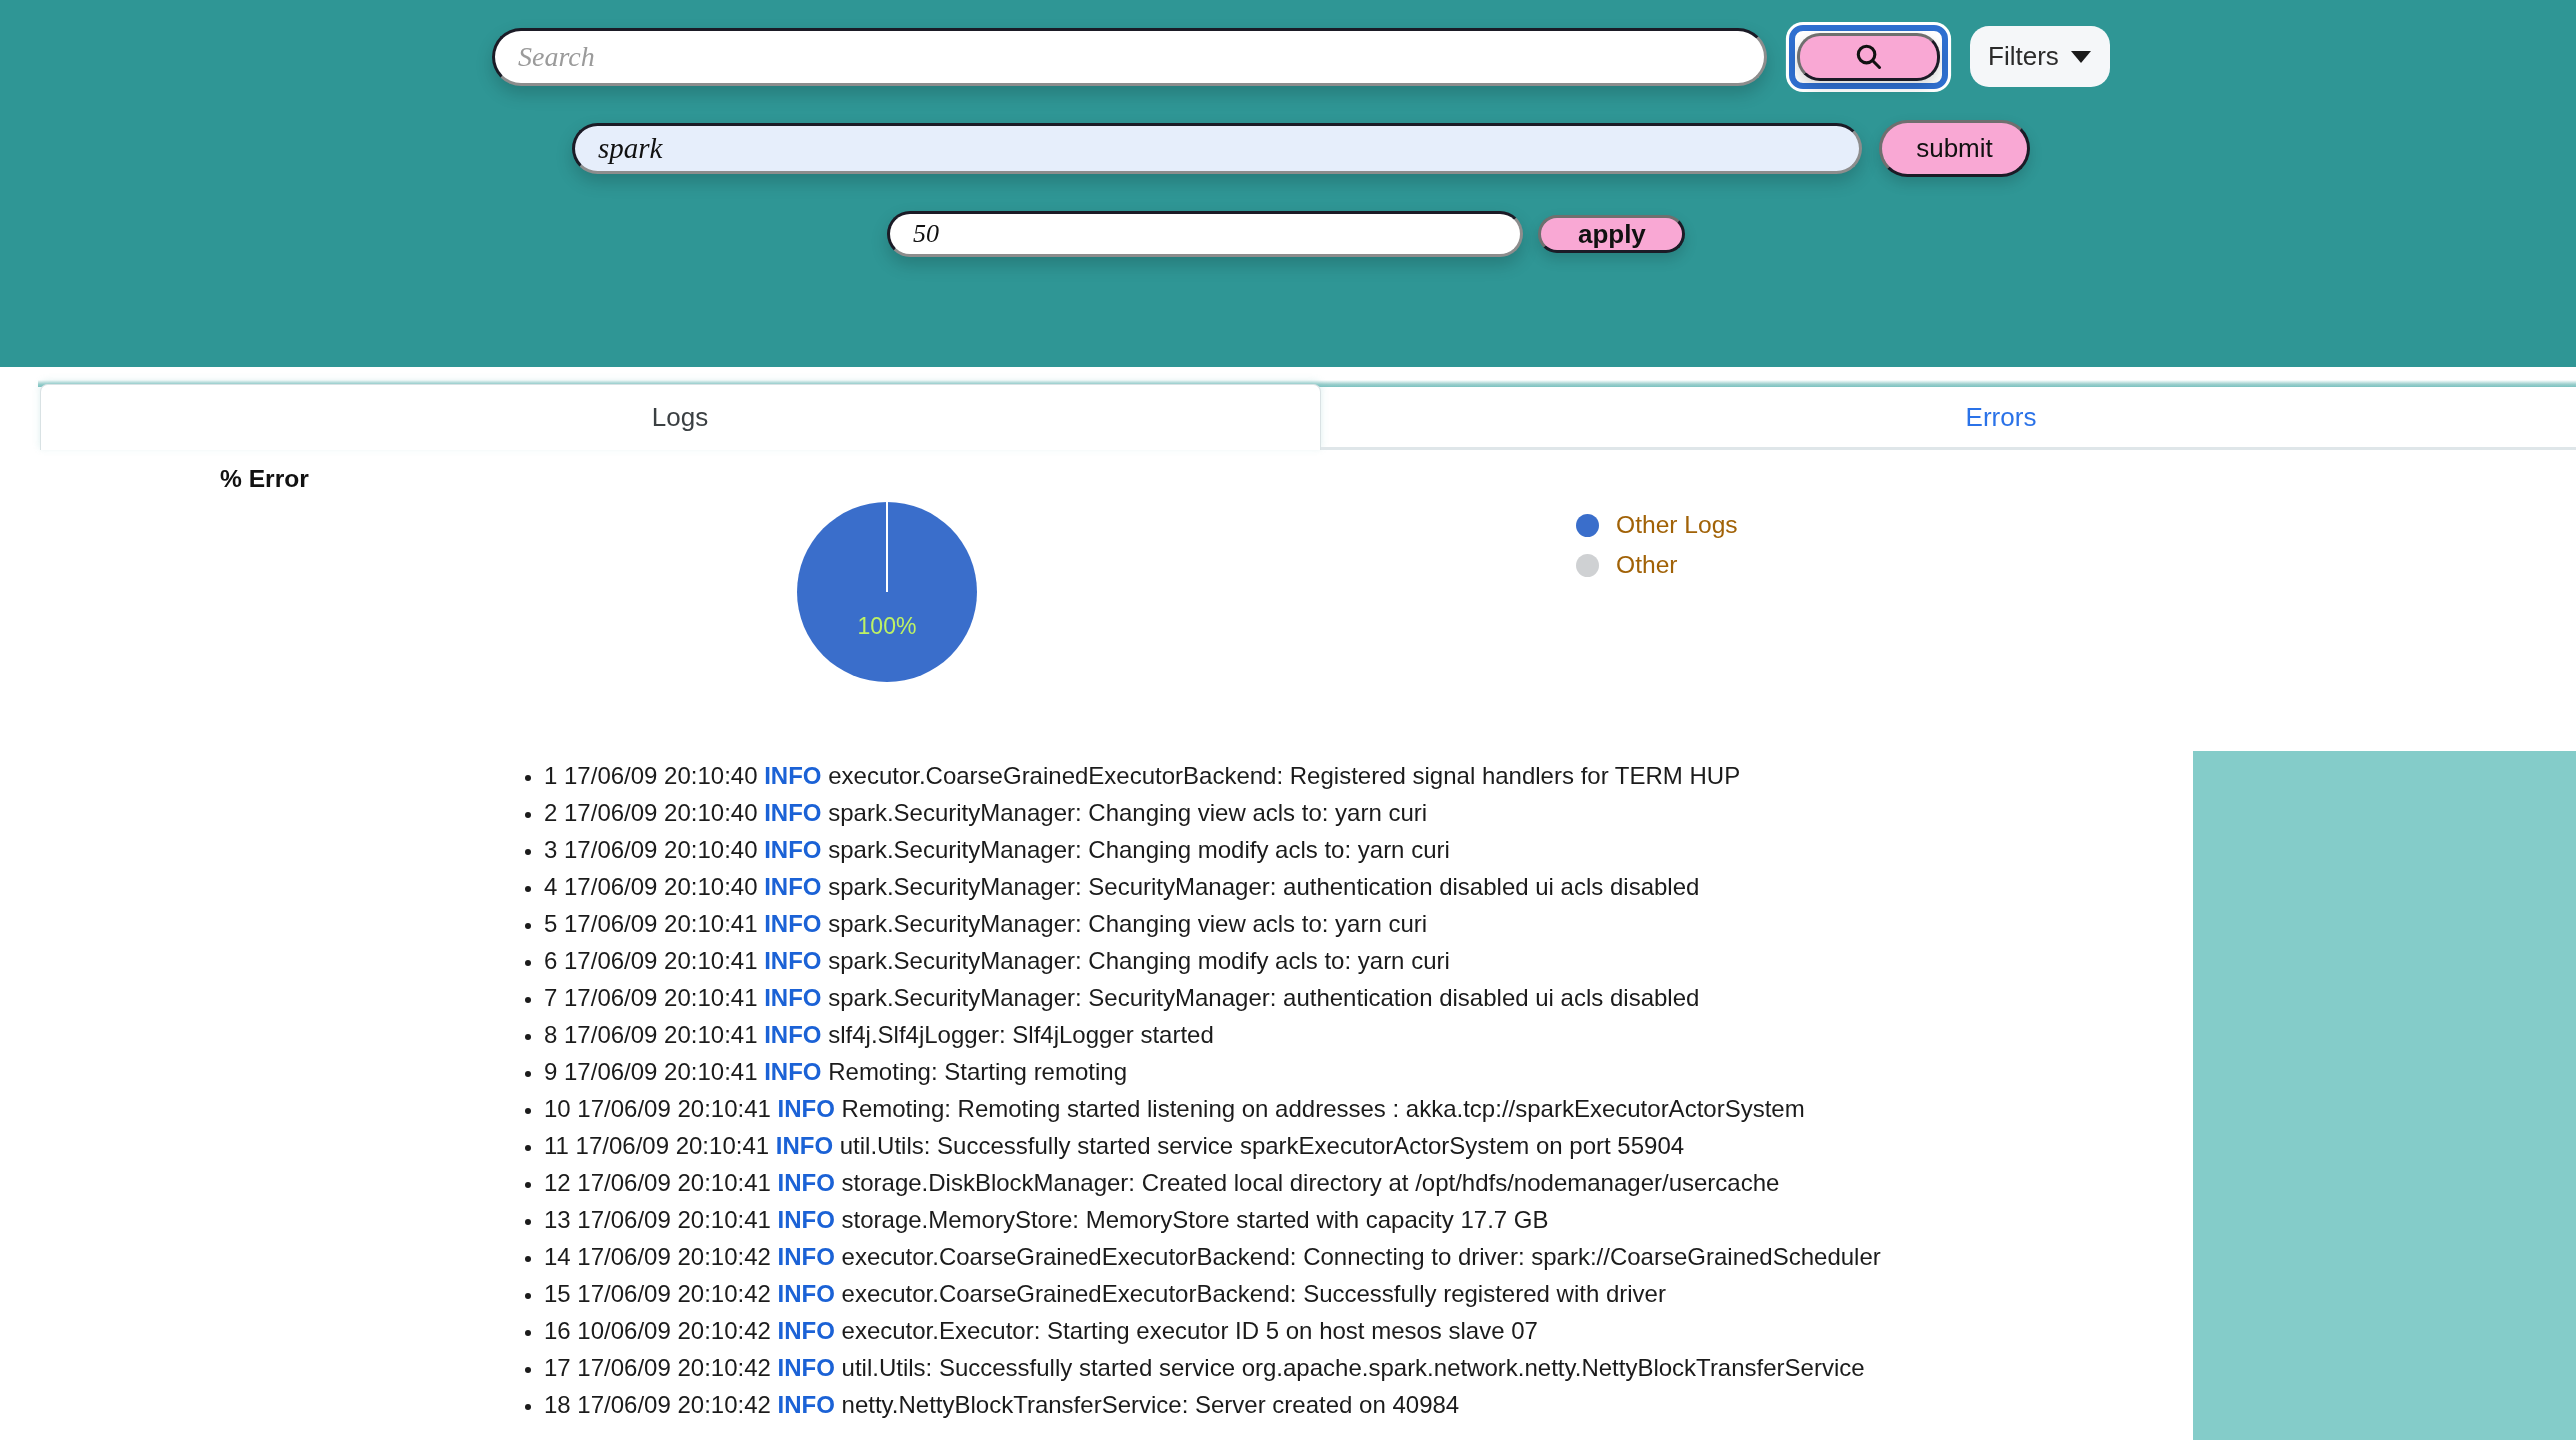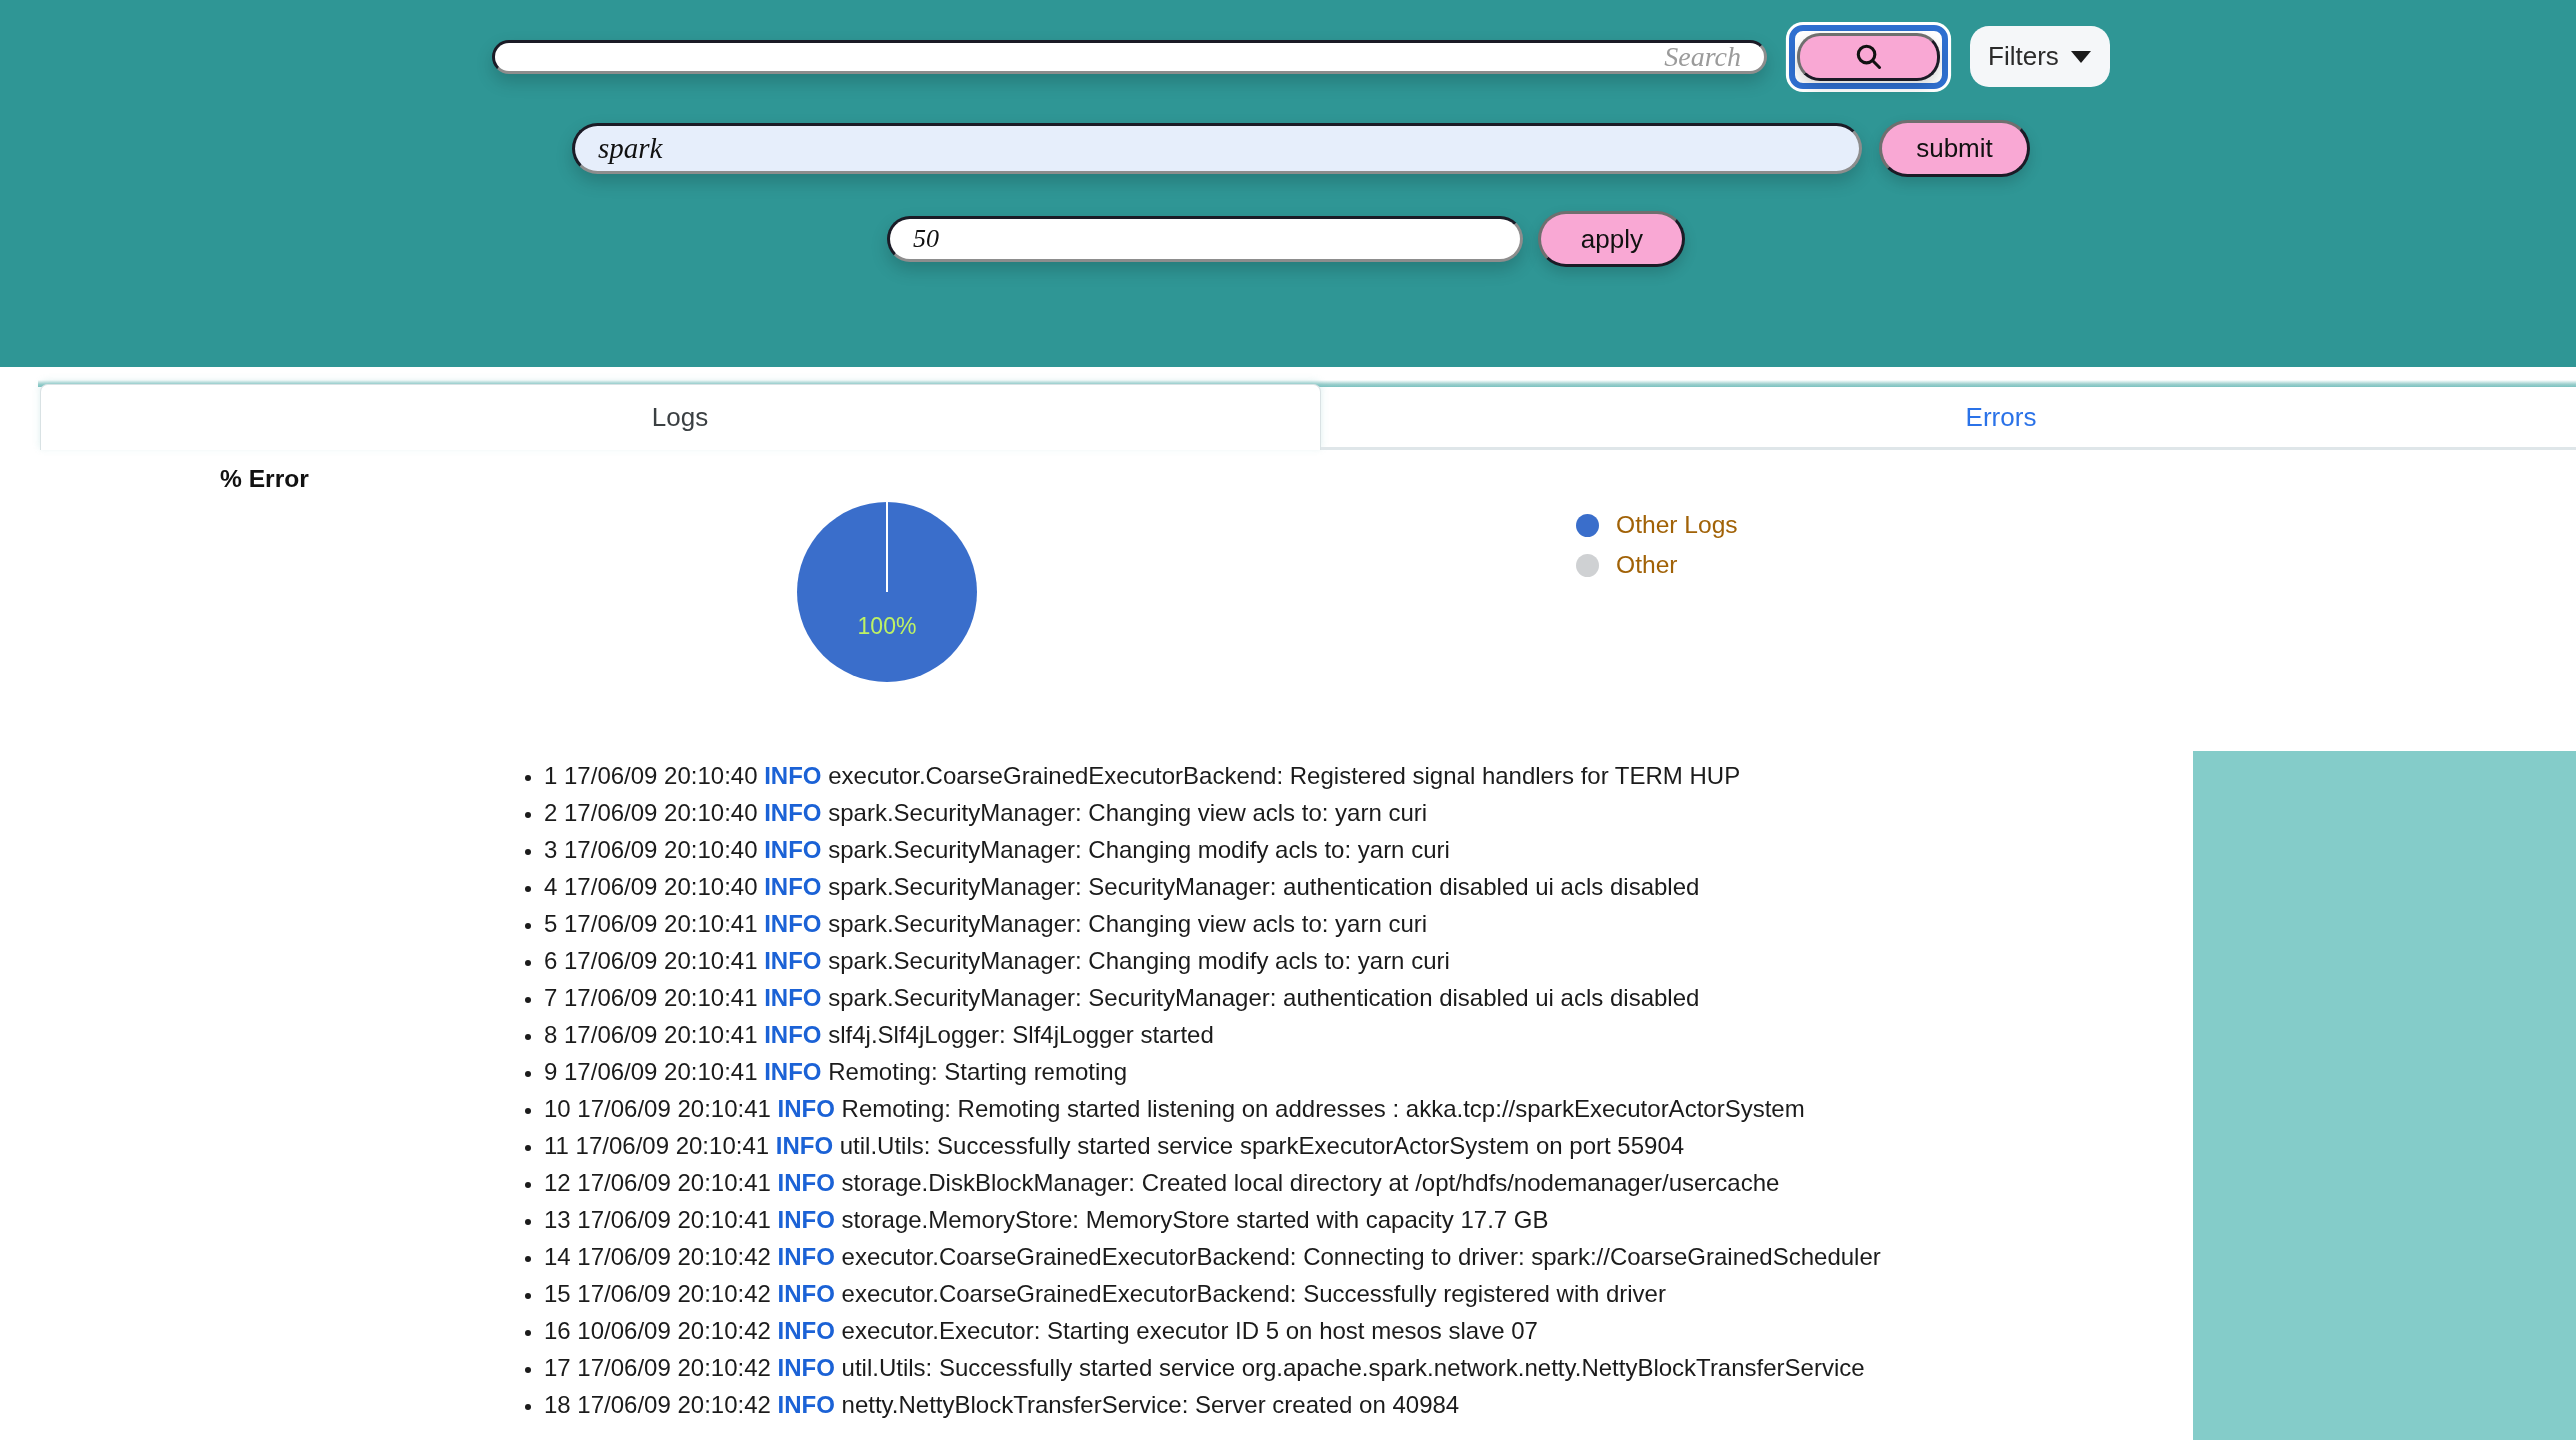--- a/index.html
+++ b/index.html
@@ -65,21 +65,21 @@
     color: #111111;
     cursor: pointer;
     display: flex;
     align-items: center;
     justify-content: center;
     box-shadow: 0 6.1px 14px rgba(0,0,0,0.16);
   }
 
   
   #row-search { left: 492px; top: 24.6px; }
-  #search-input { width: 1275px; height: 34px; text-align: right; }
+  #search-input { width: 1275px; height: 58px; }
   #search-btn-wrap {
     margin-left: 21.5px;
     border: 6.1px solid #2f6fd0;
     border-radius: 14px;
     padding: 2.3px;
     background: #ffffff;
     box-shadow: 0 0 0 3.1px #ffffff;
     display: flex;
   }
   #search-btn { width: 143px; height: 48px; border-radius: 23px; }
@@ -116,21 +116,21 @@
   #submit-btn {
     margin-left: 17px;
     width: 151px; height: 57px;
   }
 
   
   #row-limit { left: 887px; top: 211px; }
   #limit-input { width: 636px; height: 46px; font-size: 26px; }
   #apply-btn {
     margin-left: 15.4px;
-    width: 147px; height: 56px;
+    width: 147px; height: 38px; font-weight: bold;
   }
 
   
   #tab-strip {
     position: absolute;
     left: 0; top: 367px;
     width: 2576px;
     height: 83px;
     margin-left: 38px;
   }

